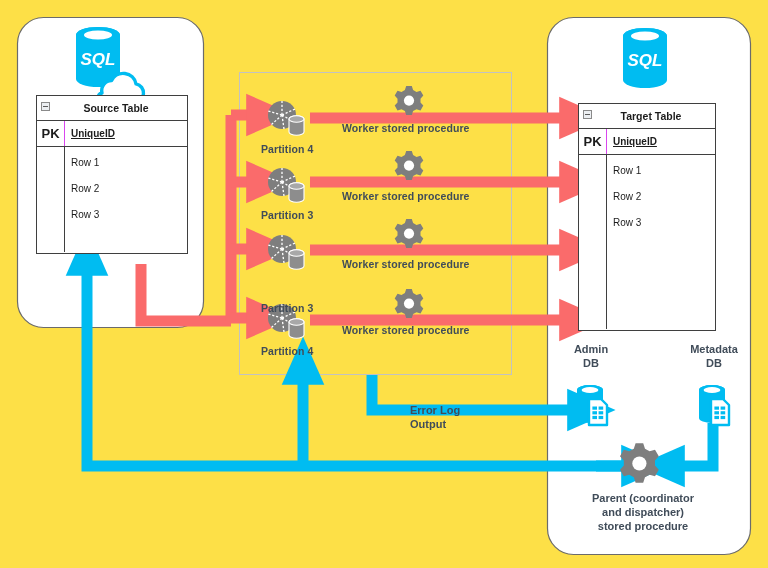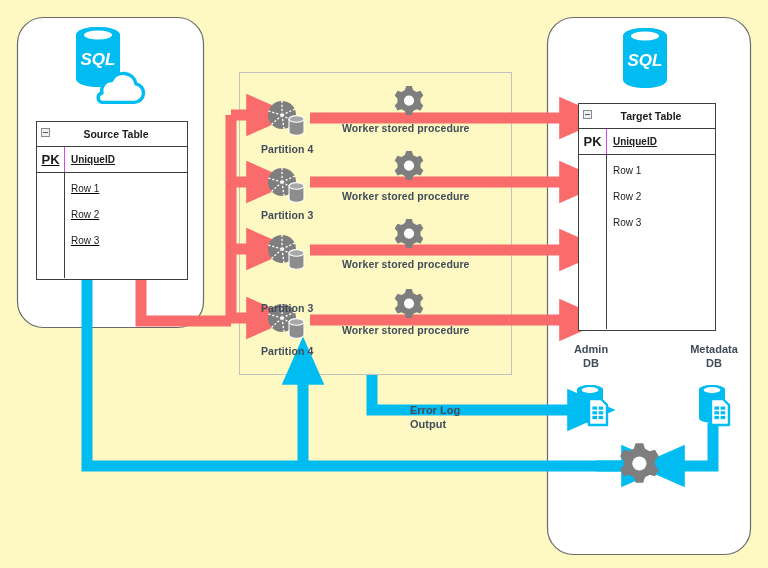--- a/index.html
+++ b/index.html
@@ -9,21 +9,21 @@
     background: #ffffff;
   }
   body {
     font-family: "Liberation Sans", sans-serif;
   }
   #diagram {
     position: relative;
     width: 768px;
     height: 568px;
     overflow: hidden;
-    background: #fef9c3;
+    background: #fde047;
   }
   #diagram svg.layer {
     position: absolute;
     left: 0;
     top: 0;
     width: 768px;
     height: 568px;
     overflow: visible;
   }
   .lbl {
@@ -341,21 +341,21 @@
         <rect x="23.6" y="30.9" width="4.6" height="3.2"></rect>
       </g>
     </g>
 
     <g transform="translate(620,442)">
       <path d="M15.6,1.3 h7.6 l1.8,5.4 l4.6,2.6 l5.4,-1.6 l3.8,6.5 l-3.8,4.2 v5.2 l3.8,4.2 l-3.8,6.5 l-5.4,-1.6 l-4.6,2.6 l-1.8,5.4 h-7.6 l-1.8,-5.4 l-4.6,-2.6 l-5.4,1.6 l-3.8,-6.5 l3.8,-4.2 v-5.2 l-3.8,-4.2 l3.8,-6.5 l5.4,1.6 l4.6,-2.6 z" fill="#7E7E7E"></path>
       <circle cx="19.4" cy="21.5" r="7.1" fill="#ffffff"></circle>
     </g>
   </svg>
 
-  <div class="etable" style="left:36px; top:121px; width:152px; height:159px;text-decoration:underline;">
+  <div class="etable" style="left:36px; top:95px; width:152px; height:159px;">
     <div class="thead">
       <span class="collapse"></span>
       <span class="title">Source Table</span>
     </div>
     <div class="pkrow">
       <div class="pkcell">PK</div>
       <div class="pkname">
         <span>UniqueID</span>
       </div>
     </div>
@@ -401,14 +401,17 @@
   <div class="lbl lbl-worker" style="left:342px; top:324px;">Worker stored procedure</div>
 
   <div class="lbl lbl-db" style="left:560px; top:343px; width:62px;">Admin
 DB</div>
   <div class="lbl lbl-db" style="left:679px; top:343px; width:70px;">Metadata
 DB</div>
 
   <div class="lbl lbl-errorlog" style="left:410px; top:404px; width:108px;">Error Log
 Output</div>
 
+  <div class="lbl lbl-parent" style="left:573px; top:492px; width:140px;">Parent (coordinator
+and dispatcher)
+stored procedure</div>
 
 </div>
 
 </body></html>

